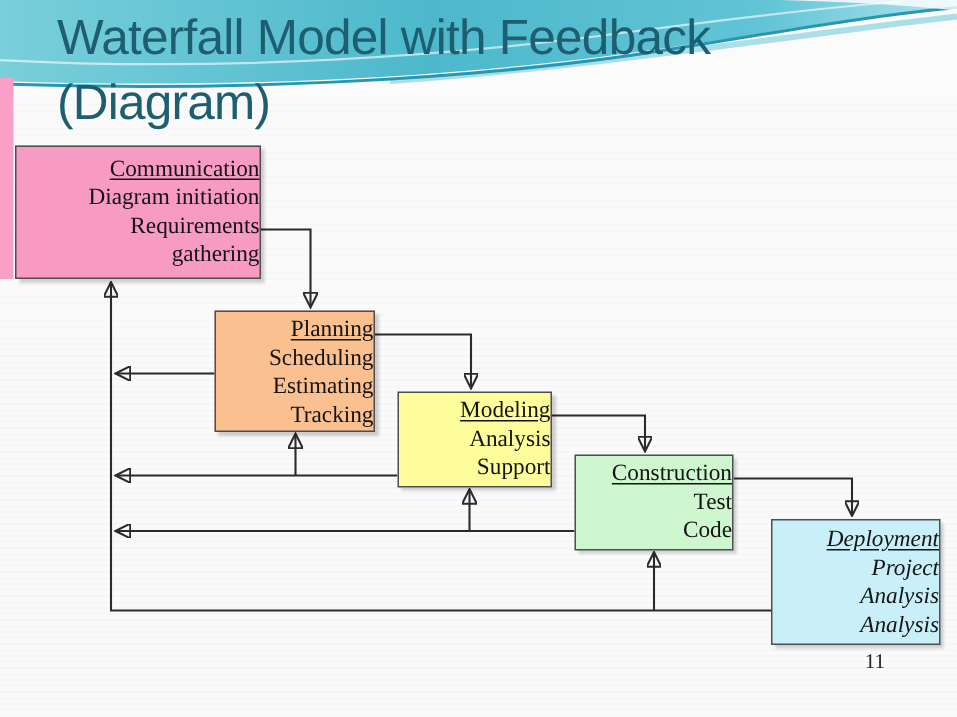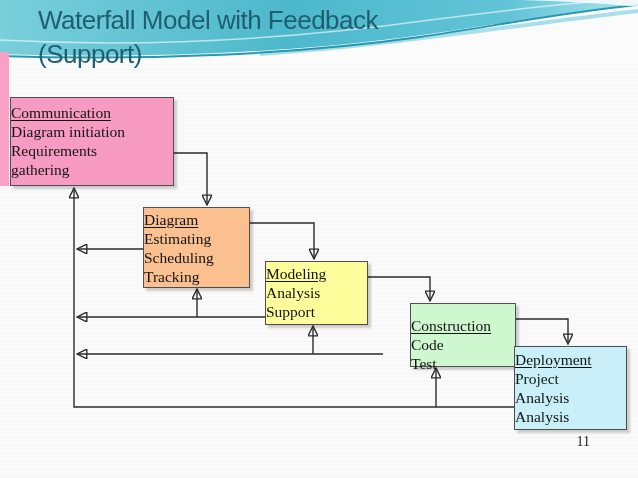--- a/index.html
+++ b/index.html
@@ -14,39 +14,39 @@
 
   .banner { position:absolute; top:0; left:0; }
 
   .left-stripe {
     position:absolute; left:0; top:52px; width:9px; height:134px;
     background:#F8A0C6;
   }
 
   .title {
     position:absolute; left:38px; top:4px; width:570px;
-    margin:0; font-size:26px; line-height:1.3; font-weight:400;
+    margin:0; font-size:33px; line-height:1.3; font-weight:400;
     letter-spacing:-0.5px; color:#1D5F70;
     font-family:"Liberation Sans", sans-serif;
   }
 
   .box {
     position:absolute; box-sizing:border-box;
-    border:1.5px solid #4D4D52; text-align:left;
+    border:1.5px solid #4D4D52; text-align:right;
     font-family:"Liberation Serif", serif; font-size:15.5px;
     line-height:19px; color:#141414;
     box-shadow:2.5px 2.5px 2px rgba(0,0,0,0.18);
   }
   .box .hd { text-decoration:underline; text-underline-offset:2px; }
 
   #box-communication { left:10px;  top:97px;  width:164px; height:89px; background:#F79BC3; padding-top:5px; }
   #box-planning      { left:143px; top:207px; width:107px; height:81px; background:#FAC090; padding-top:2px; }
   #box-modeling      { left:265px; top:261px; width:103px; height:64px; background:#FDFD9C; padding-top:2px; }
-  #box-construction  { left:383px; top:303px; width:106px; height:64px; background:#CEF7D0; padding-top:12px;margin-left:27px; }
-  #box-deployment    { left:514px; top:346px; width:113px; height:84px; background:#C9F0F8; padding-top:3px; }
+  #box-construction  { left:383px; top:303px; width:106px; height:64px; background:#CEF7D0; padding-top:2px; }
+  #box-deployment    { left:514px; top:346px; width:113px; height:84px; background:#C9F0F8; padding-top:3px;font-style:italic; }
 
   .arrows { position:absolute; top:0; left:0; pointer-events:none; }
   .arrows path { stroke:#2B2B2B; stroke-width:1.4; fill:none; }
 
   .page-number {
     position:absolute; left:562px; top:434px; width:28px;
     text-align:right; font-family:"Liberation Serif", serif;
     font-size:14px; color:#222;
   }
 </style>
@@ -67,21 +67,21 @@
     <rect x="0" y="0" width="638" height="64" fill="url(#bg1)"></rect>
     <path d="M0,54 C140,59 280,53 400,38 C480,28 555,13 638,4 L638,64 L0,64 Z" fill="#FBFBFB" stroke="none"></path>
     <path d="M260,54 C400,44 540,22 638,11" stroke="#9BD9E6" stroke-width="4" fill="none" opacity="0.85"></path>
     <path d="M0,56 C150,61 300,54 420,37 C500,25 565,12 638,5" stroke="#2697B0" stroke-width="2" fill="none"></path>
     <path d="M0,40 C150,48 300,38 430,20 C500,11 550,5 600,1" stroke="#FFFFFF" stroke-width="1.5" fill="none" opacity="0.6"></path>
     <path d="M520,0 C560,1 600,3 638,7 L638,0 Z" fill="#FFFFFF" opacity="0.8"></path>
   </svg>
 
   <div class="left-stripe"></div>
 
-  <h1 class="title"><span>Waterfall Model with Feedback</span><br><span>(Support)</span></h1>
+  <h1 class="title"><span>Waterfall Model with Feedback</span><br><span>(Diagram)</span></h1>
 
   <svg class="arrows" width="638" height="478" viewBox="0 0 638 478">
     <defs>
       <marker id="ah" viewBox="0 0 10 10" refX="9" refY="5" markerWidth="8" markerHeight="7" orient="auto">
         <path d="M0,0 L10,5 L0,10 Z" fill="#1E1E1E" stroke="none"></path>
       </marker>
     </defs>
     <path d="M174,153 L207,153 L207,204" marker-end="url(#ah)"></path>
     <path d="M250,223 L314,223 L314,258" marker-end="url(#ah)"></path>
     <path d="M368,277 L430,277 L430,300" marker-end="url(#ah)"></path>
@@ -98,36 +98,36 @@
   </svg>
 
   <div class="box" id="box-communication">
     <div class="hd">Communication</div>
     <div>Diagram initiation</div>
     <div>Requirements</div>
     <div>gathering</div>
   </div>
 
   <div class="box" id="box-planning">
-    <div class="hd">Diagram</div>
+    <div class="hd">Planning</div>
+    <div>Scheduling</div>
     <div>Estimating</div>
-    <div>Scheduling</div>
     <div>Tracking</div>
   </div>
 
   <div class="box" id="box-modeling">
     <div class="hd">Modeling</div>
     <div>Analysis</div>
     <div>Support</div>
   </div>
 
   <div class="box" id="box-construction">
     <div class="hd">Construction</div>
+    <div>Test</div>
     <div>Code</div>
-    <div>Test</div>
   </div>
 
   <div class="box" id="box-deployment">
     <div class="hd">Deployment</div>
     <div>Project</div>
     <div>Analysis</div>
     <div>Analysis</div>
   </div>
 
   <div class="page-number">11</div>

